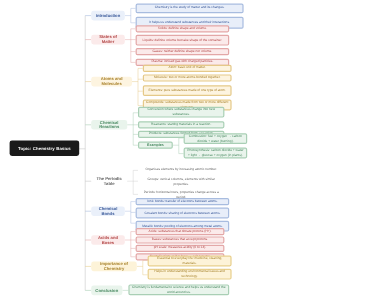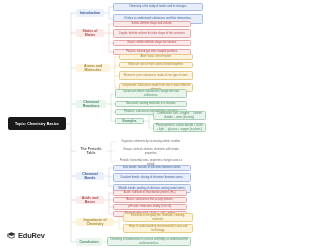--- a/index.html
+++ b/index.html
@@ -206,22 +206,14 @@
     <div class="branch-label lbl-yellow" style="left:76px;top:218px;width:38px;height:8px;">Importance of Chemistry</div>
     <div class="leaf c-yellow" style="left:123px;top:213px;width:70px;height:9px;">Essential to everyday life: medicine, cleaning, materials.</div>
     <div class="leaf c-yellow" style="left:123px;top:224px;width:70px;height:9px;">Helps in understanding environmental issues and technology.</div>
   </div>
 
   <div class="branch">
     <div class="branch-label lbl-green" style="left:76px;top:238px;width:26px;height:8px;">Conclusion</div>
     <div class="leaf c-green" style="left:107px;top:237px;width:84px;height:9px;">Chemistry is fundamental to science and helps us understand the world around us.</div>
   </div>
 
-  <div class="logo">
-    <svg class="logo-cap" viewBox="0 0 24 24">
-      <path d="M12 3 L23 8 L12 13 L1 8 Z" fill="#2d2d2d"></path>
-      <path d="M5 10 L5 17 Q12 21 19 17 L19 10" fill="none" stroke="#2d2d2d" stroke-width="2"></path>
-      <rect x="1.2" y="8" width="1.6" height="8" fill="#2d2d2d"></rect>
-    </svg>
-    <span class="logo-text">EduRev</span>
-  </div>
 
 </div>
 
 </body></html>

